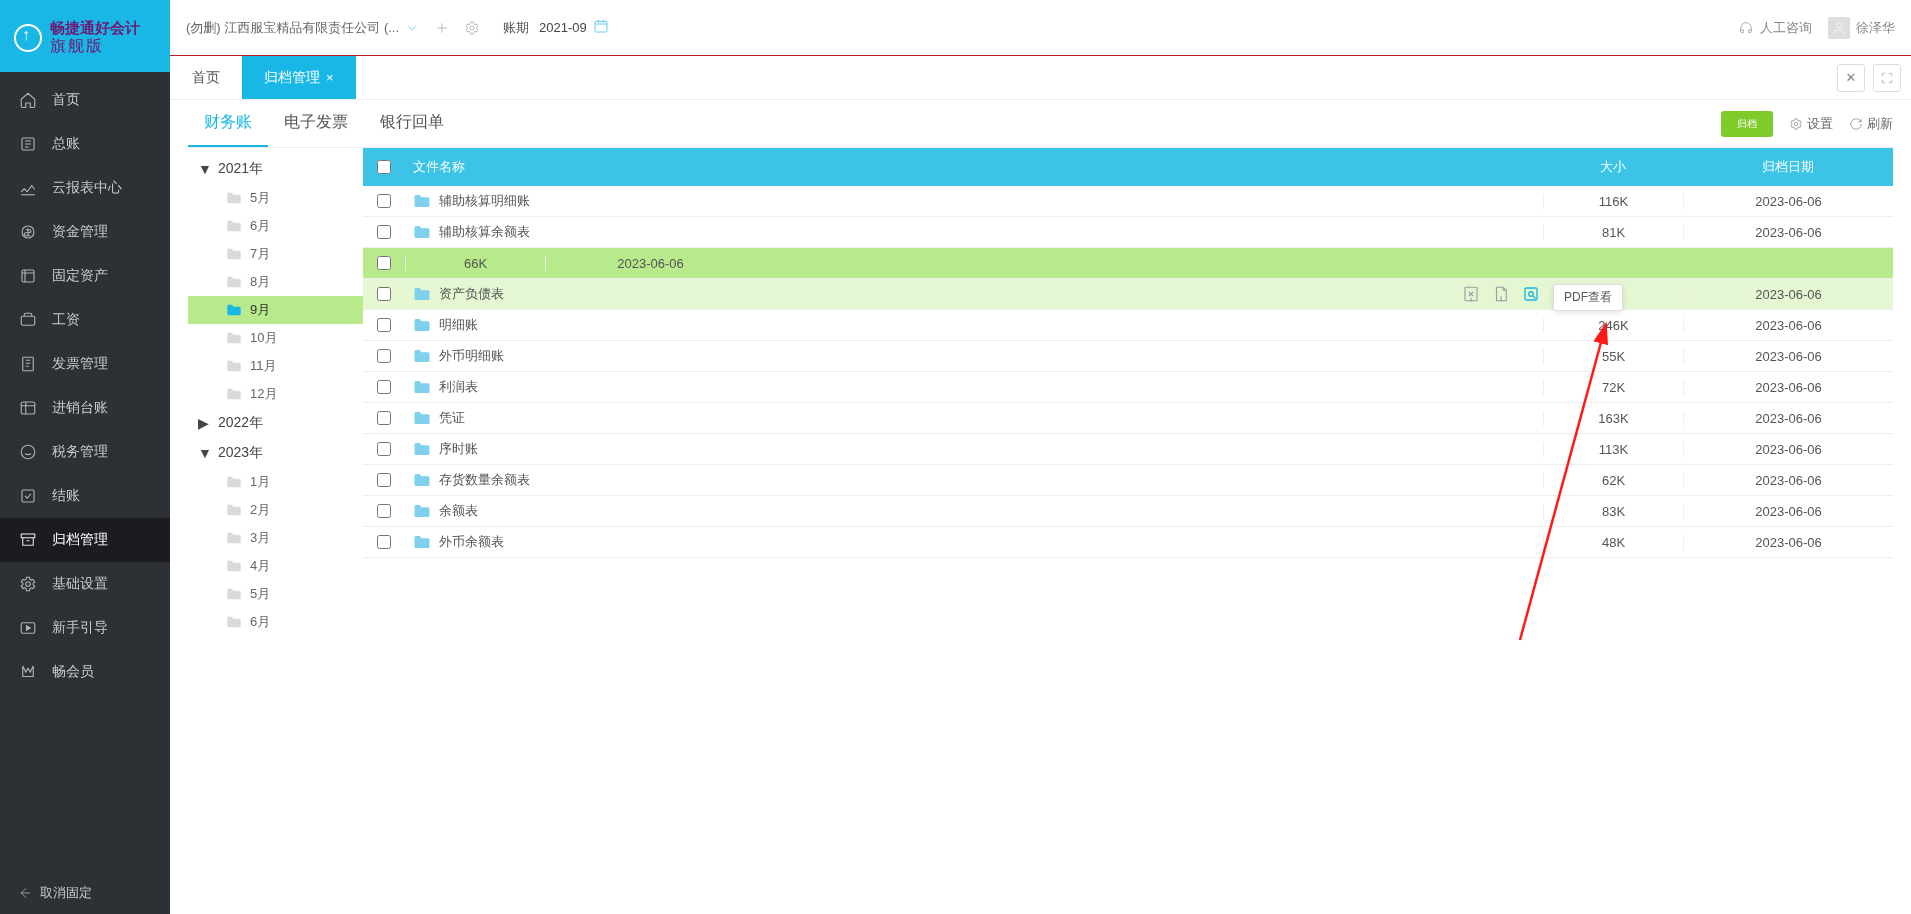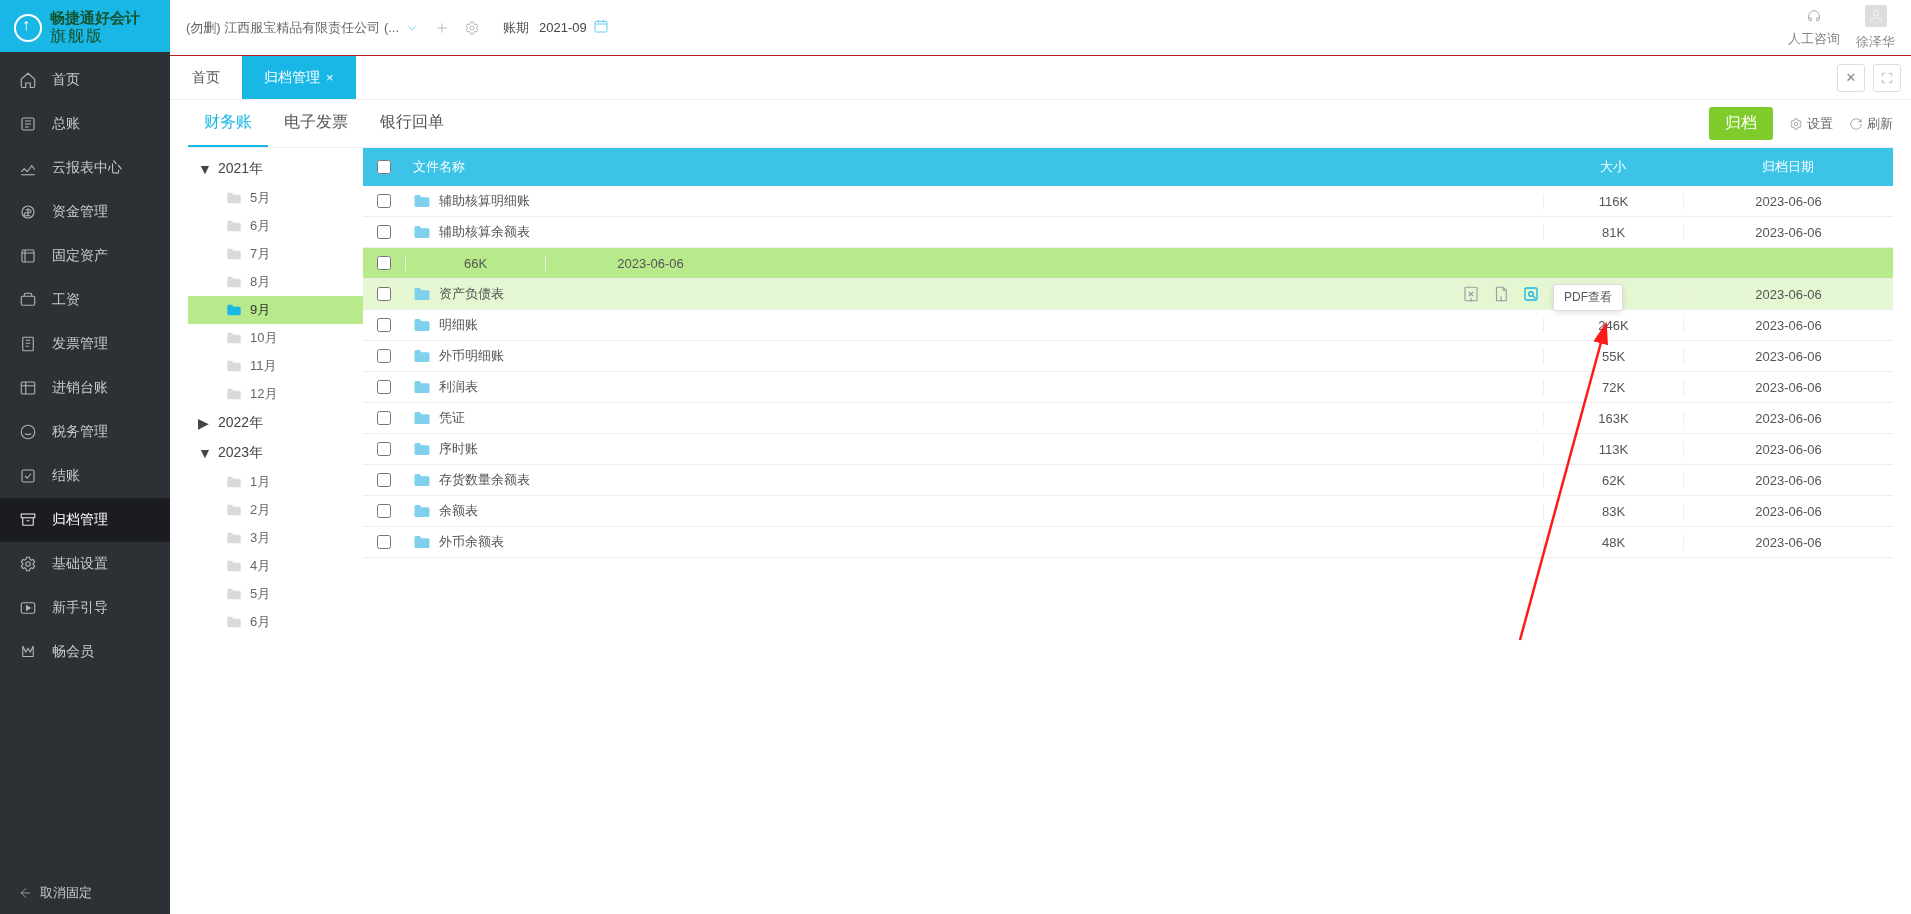--- a/index.html
+++ b/index.html
@@ -1,20 +1,20 @@
 <!DOCTYPE html>
 <html><head>
 <meta charset="utf-8">
 <style>
   * { box-sizing: border-box; margin: 0; padding: 0; }
   body { font-family: "Microsoft YaHei", Arial, sans-serif; font-size: 13px; color: #333; overflow: hidden; width: 1911px; height: 914px; position: relative; background: #fff; }
   
   
   .sidebar { position: absolute; left: 0; top: 0; width: 170px; height: 100%; background: #2d3035; color: #c8c9cb; display: flex; flex-direction: column; }
-  .brand { background: #19b7e6; color: #14532d; height: 52px; padding: 8px 16px 4px 14px; display: flex; align-items: center; }
+  .brand { background: #19b7e6; color: #701a75; height: 72px; padding: 8px 16px 4px 14px; display: flex; align-items: center; }
   .brand-logo { width: 28px; height: 28px; border: 2px solid #fff; border-radius: 50%; position: relative; margin-right: 8px; }
   .brand-logo::before { content: "↑"; position: absolute; left: 6px; top: 0px; font-size: 16px; color: #fff; }
   .brand-text .t1 { font-size: 15px; font-weight: bold; }
   .brand-text .t2 { font-size: 16px; letter-spacing: 2px; margin-top: -2px; }
   .nav { flex: 1; padding-top: 6px; }
   .nav-item { display: flex; align-items: center; padding: 12px 18px; cursor: pointer; font-size: 14px; color: #c8c9cb; }
   .nav-item.active { background: #1a1c1f; color: #fff; }
   .nav-item .nav-ico { width: 20px; height: 20px; margin-right: 14px; display: inline-flex; align-items: center; justify-content: center; opacity: .85; }
   .nav-item .nav-ico svg { width: 18px; height: 18px; stroke: currentColor; fill: none; }
   .footer-pin { padding: 12px 18px; display: flex; align-items: center; color: #c8c9cb; cursor: pointer; font-size: 13px; }
@@ -22,39 +22,39 @@
 
   
   .header { position: absolute; left: 170px; top: 0; right: 0; height: 56px; background: #fff; border-bottom: 1px solid #b91c1c; display: flex; align-items: center; padding: 0 16px; color: #666; }
   .header .company { display: flex; align-items: center; cursor: pointer; margin-right: 6px; font-size: 13px; }
   .header .company svg { width: 14px; height: 14px; margin-left: 6px; stroke: #19b7e6; fill: none; }
   .header .add-btn, .header .gear-btn { width: 26px; height: 26px; display: inline-flex; align-items: center; justify-content: center; cursor: pointer; color: #999; margin-left: 4px; }
   .header .period-lbl { margin-left: 18px; margin-right: 10px; color: #555; }
   .header .period-val { color: #444; margin-right: 6px; }
   .header .cal-ico { color: #19b7e6; cursor: pointer; }
   .header-right { margin-left: auto; display: flex; align-items: center; gap: 16px; color: #888; }
-  .hr-item { display: flex; align-items: center; gap: 6px; cursor: pointer; flex-direction: column; }
+  .hr-item { display: flex; align-items: center; gap: 6px; cursor: pointer; }
   .hr-item svg { width: 16px; height: 16px; stroke: currentColor; fill: none; }
   .avatar { width: 22px; height: 22px; background: #ddd; border-radius: 2px; display: inline-flex; align-items: center; justify-content: center; color: #fff; font-size: 12px; }
 
   
   .tabs { position: absolute; left: 170px; top: 56px; right: 0; height: 44px; background: #fff; border-bottom: 1px solid #eee; display: flex; align-items: stretch; }
   .tab { padding: 0 22px; display: flex; align-items: center; cursor: pointer; color: #555; font-size: 14px; }
   .tab.active { background: #19b7e6; color: #fff; }
   .tab .close { margin-left: 6px; font-size: 13px; }
   .tabs-right { margin-left: auto; display: flex; align-items: center; gap: 8px; padding-right: 10px; }
   .tabs-right .tr-btn { width: 28px; height: 28px; border: 1px solid #ddd; border-radius: 3px; display: inline-flex; align-items: center; justify-content: center; cursor: pointer; color: #888; }
 
   
   .content { position: absolute; left: 170px; top: 100px; right: 0; bottom: 0; display: flex; }
   .sub-tabs-row { position: absolute; top: 0; left: 18px; right: 18px; height: 48px; display: flex; align-items: center; border-bottom: 1px solid #eee; }
   .sub-tab { padding: 0 16px; height: 100%; display: flex; align-items: center; cursor: pointer; color: #555; font-size: 16px; border-bottom: 2px solid transparent; }
   .sub-tab.active { color: #19b7e6; border-bottom-color: #19b7e6; }
   .sub-actions { margin-left: auto; display: flex; align-items: center; gap: 16px; }
-  .btn-primary { background: #7ecb29; color: #fff; padding: 6px 16px; border-radius: 3px; cursor: pointer; font-size: 16px; text-align: center; }
+  .btn-primary { background: #7ecb29; color: #fff; padding: 6px 16px; border-radius: 3px; cursor: pointer; font-size: 10px; text-align: center; }
   .link-action { display: flex; align-items: center; gap: 4px; cursor: pointer; color: #666; font-size: 13px; }
   .link-action svg { width: 14px; height: 14px; stroke: currentColor; fill: none; }
 
   
   .panel { position: absolute; top: 48px; left: 18px; right: 18px; bottom: 0; display: flex; }
   .tree { width: 175px; border-right: 0px solid #eee; padding-top: 6px; overflow-y: auto; }
   .tree-year { display: flex; align-items: center; padding: 6px 10px; cursor: pointer; color: #444; font-size: 14px; }
   .tree-year .caret { width: 16px; display: inline-block; margin-right: 4px; }
   .tree-month { display: flex; align-items: center; padding: 5px 10px 5px 38px; cursor: pointer; color: #666; font-size: 13px; }
   .tree-month.active { background: #b8e98b; color: #333; }

